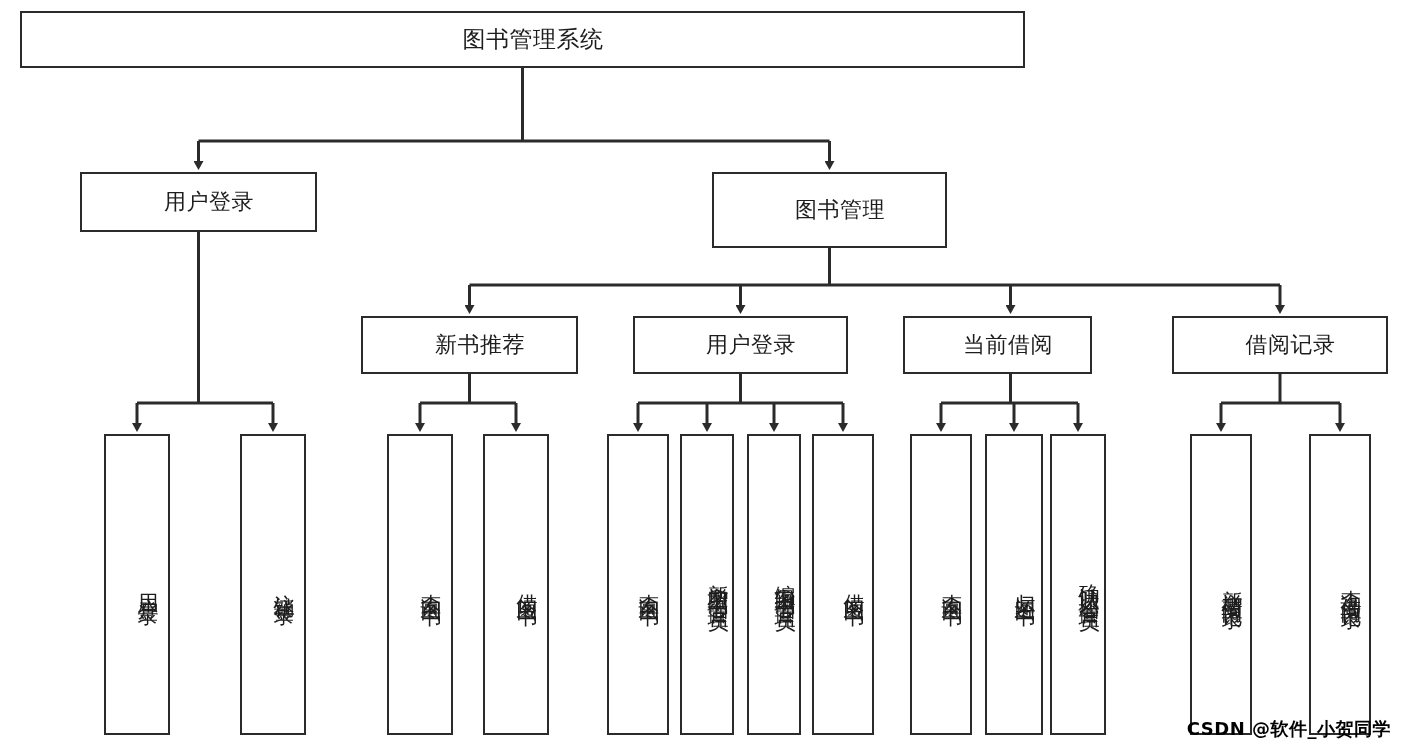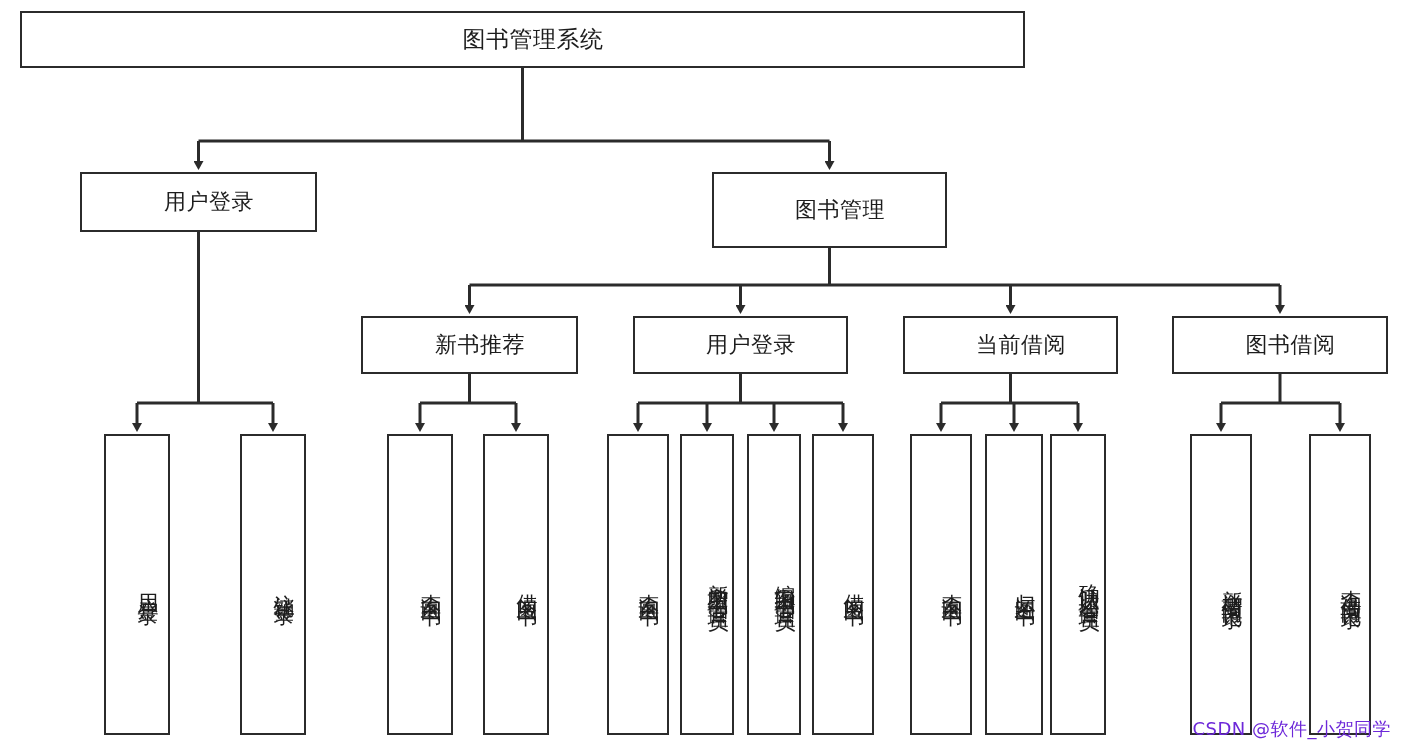--- a/index.html
+++ b/index.html
@@ -64,24 +64,25 @@
     line-height: 1.0;
     letter-spacing: 4px;
     white-space: nowrap;
     max-height: 290px;
   }
   #watermark {
     position: absolute;
     right: 14px;
     bottom: 6px;
     font-size: 18px;
-    color: #6d28d9;
+    color: #000000;
     letter-spacing: 0.5px;
     white-space: nowrap;
     pointer-events: none;
+    font-weight: bold;
   }
 </style>
 </head>
 <body>
 
 <div id="diagram-root">
 
   <svg id="connector-layer" viewBox="0 0 1405 747" width="1405" height="747" xmlns="http://www.w3.org/2000/svg">
     <defs>
       <marker id="arrowhead" markerWidth="9" markerHeight="10" refX="1" refY="5" orient="auto" markerUnits="userSpaceOnUse">
@@ -134,25 +135,25 @@
       </div>
       <div class="node horiz" style="left: 712px; top: 172px; width: 235px; height: 76px;">
         <span class="node-label">图书管理</span>
       </div>
       <div class="node horiz" style="left: 361px; top: 316px; width: 217px; height: 58px;">
         <span class="node-label">新书推荐</span>
       </div>
       <div class="node horiz" style="left: 633px; top: 316px; width: 215px; height: 58px;">
         <span class="node-label">用户登录</span>
       </div>
-      <div class="node horiz" style="left: 903px; top: 316px; width: 215px; height: 58px;">
+      <div class="node horiz" style="left: 903px; top: 316px; width: 189px; height: 58px;">
         <span class="node-label">当前借阅</span>
       </div>
       <div class="node horiz" style="left: 1172px; top: 316px; width: 216px; height: 58px;">
-        <span class="node-label">图书借阅</span>
+        <span class="node-label">借阅记录</span>
       </div>
       <div class="node vert" style="left: 104px; top: 434px; width: 66px; height: 301px;">
         <span class="node-label">用户登录</span>
       </div>
       <div class="node vert" style="left: 240px; top: 434px; width: 66px; height: 301px;">
         <span class="node-label">注销登录</span>
       </div>
       <div class="node vert" style="left: 387px; top: 434px; width: 66px; height: 301px;">
         <span class="node-label">查询图书</span>
       </div>

